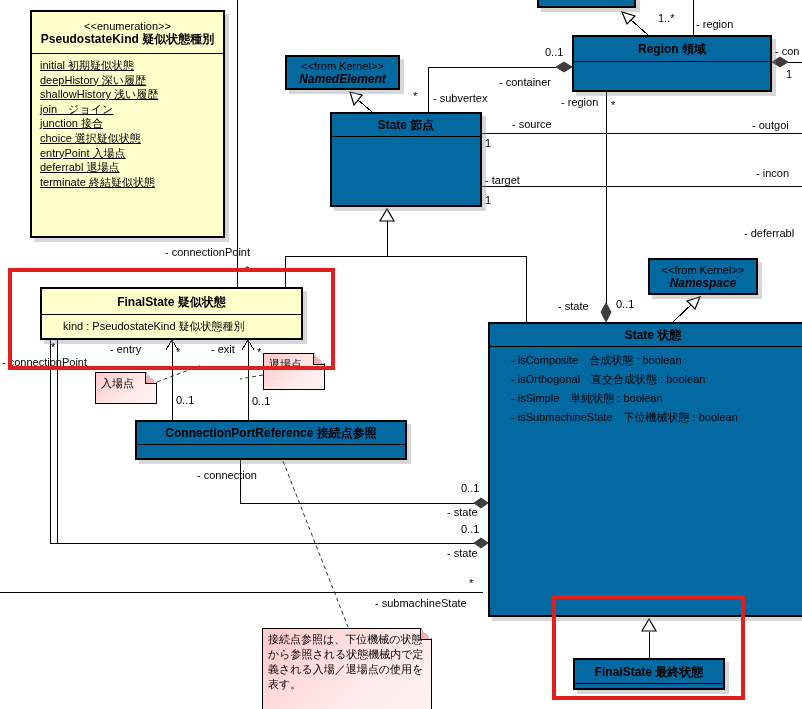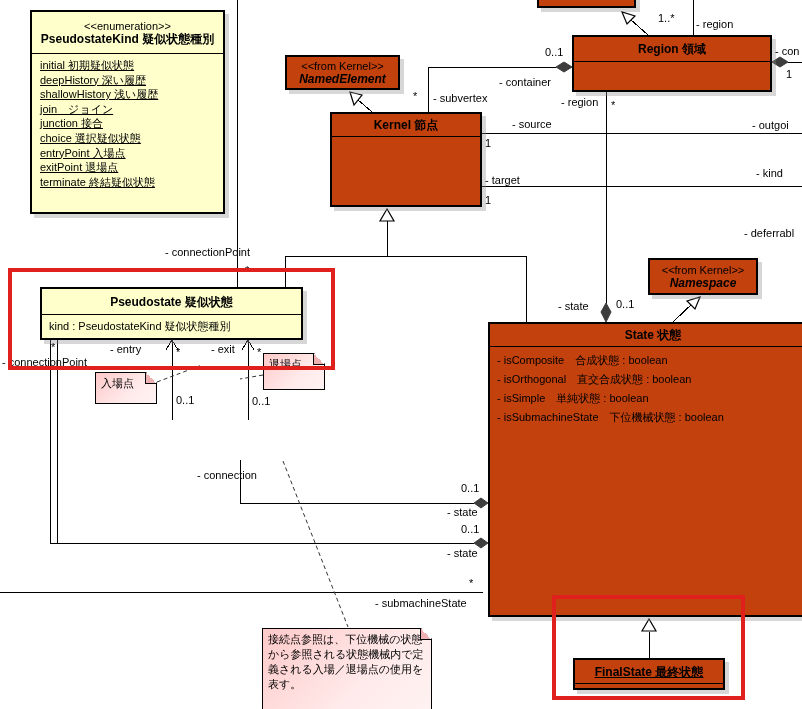--- a/index.html
+++ b/index.html
@@ -1,26 +1,26 @@
 <!DOCTYPE html>
 <html><head>
 <meta charset="utf-8">
 <style>
   html,body{margin:0;padding:0;background:#fff;}
   #canvas{position:relative;width:802px;height:709px;overflow:hidden;background:#fff;
           font-family:"Liberation Sans","DejaVu Sans",sans-serif;color:#000;}
   #lines{position:absolute;left:0;top:0;z-index:1;}
-  .cls{position:absolute;box-sizing:border-box;border:2px solid #000;background:#c2410c;
+  .cls{position:absolute;box-sizing:border-box;border:2px solid #000;background:#0369a1;
        box-shadow:4px 4px 0 rgba(140,140,140,.35);z-index:2;}
   .cls .hd{box-sizing:border-box;border-bottom:1px solid #000;display:flex;flex-direction:column;
            align-items:center;justify-content:center;width:100%;}
   .ttl{font-weight:bold;font-size:12px;line-height:14px;white-space:nowrap;}
   .ster{font-size:11px;line-height:12px;white-space:nowrap;}
   .ital{font-style:italic;}
-  .attrs{padding:4px 7px;}
+  .attrs{padding:4px 7px;margin-left:14px;}
   .attr{font-size:11px;line-height:19px;white-space:nowrap;}
   .enum-items{padding:4px 8px;text-decoration:underline;}
   .enum-item{font-size:11px;line-height:14.6px;white-space:nowrap;}
   .yellow{background:#ffffcc;}
   .lbl{position:absolute;font-size:11px;line-height:12px;white-space:nowrap;z-index:4;}
   .redbox{position:absolute;box-sizing:border-box;border:4px solid #e0201c;background:transparent;z-index:6;}
   .note{position:absolute;box-sizing:border-box;border:1px solid #000;z-index:5;
         background:linear-gradient(135deg,#ffc9c9 0%,#ffeaea 60%,#fff3f3 100%);
         box-shadow:4px 4px 0 rgba(140,140,140,.35);
         clip-path:polygon(0 0,calc(100% - 11px) 0,100% 11px,100% 100%,0 100%);}
@@ -99,50 +99,50 @@
       <polygon points="488,503 481,498 474,503 481,508"></polygon>
     </g>
 
     <g stroke="#333" stroke-width="1" stroke-dasharray="4 3" fill="none">
       <line x1="157" y1="382" x2="202" y2="365"></line>
       <line x1="263" y1="375" x2="240" y2="379"></line>
       <line x1="283" y1="461" x2="348" y2="627"></line>
     </g>
   </svg>
 
-  <div class="cls yellow" style="left:30px;top:10px;width:195px;height:204px;">
+  <div class="cls yellow" style="left:30px;top:10px;width:195px;height:228px;">
     <div class="hd yellow" style="height:42px;">
       <span class="ster">&lt;&lt;enumeration&gt;&gt;</span>
       <span class="ttl">PseudostateKind 疑似状態種別</span>
     </div>
     <div class="enum-items">
       <div class="enum-item">initial 初期疑似状態</div>
       <div class="enum-item">deepHistory 深い履歴</div>
       <div class="enum-item">shallowHistory 浅い履歴</div>
       <div class="enum-item">join　ジョイン</div>
       <div class="enum-item">junction 接合</div>
       <div class="enum-item">choice 選択疑似状態</div>
       <div class="enum-item">entryPoint 入場点</div>
-      <div class="enum-item">exitPoint 退場点</div>
+      <div class="enum-item">deferrabl 退場点</div>
       <div class="enum-item">terminate 終結疑似状態</div>
     </div>
   </div>
 
   <div class="cls" style="left:537px;top:-26px;width:99px;height:34px;"></div>
 
   <div class="cls" style="left:285px;top:55px;width:115px;height:35px;">
     <div class="hd" style="height:31px;border-bottom:none;">
       <span class="ster">&lt;&lt;from Kernel&gt;&gt;</span>
       <span class="ttl ital">NamedElement</span>
     </div>
   </div>
 
   <div class="cls" style="left:330px;top:112px;width:152px;height:95px;">
     <div class="hd" style="height:23px;">
-      <span class="ttl">Kernel 節点</span>
+      <span class="ttl">State 節点</span>
     </div>
   </div>
 
   <div class="cls" style="left:572px;top:35px;width:200px;height:57px;">
     <div class="hd" style="height:25px;">
       <span class="ttl">Region 領域</span>
     </div>
   </div>
 
   <div class="cls" style="left:648px;top:258px;width:110px;height:37px;">
@@ -159,29 +159,34 @@
     <div class="attrs">
       <div class="attr">- isComposite　合成状態 : boolean</div>
       <div class="attr">- isOrthogonal　直交合成状態 : boolean</div>
       <div class="attr">- isSimple　単純状態 : boolean</div>
       <div class="attr">- isSubmachineState　下位機械状態 : boolean</div>
     </div>
   </div>
 
   <div class="cls yellow" style="left:40px;top:287px;width:263px;height:53px;">
     <div class="hd yellow" style="height:26px;">
-      <span class="ttl">Pseudostate 疑似状態</span>
+      <span class="ttl">FinalState 疑似状態</span>
     </div>
     <div class="attrs" style="padding:3px 7px;">
       <div class="attr" style="line-height:16px;">kind : PseudostateKind 疑似状態種別</div>
     </div>
   </div>
 
-
-  <div class="cls" style="left:573px;top:658px;width:152px;height:32px;text-decoration:underline;">
+  <div class="cls" style="left:135px;top:420px;width:272px;height:40px;">
+    <div class="hd" style="height:23px;">
+      <span class="ttl">ConnectionPortReference 接続点参照</span>
+    </div>
+  </div>
+
+  <div class="cls" style="left:573px;top:658px;width:152px;height:32px;">
     <div class="hd" style="height:24px;">
       <span class="ttl">FinalState 最終状態</span>
     </div>
   </div>
 
   <div class="note" style="left:95px;top:372px;width:62px;height:32px;">
     <span class="fold"></span>
     <div class="txt note-title">入場点</div>
   </div>
   <div class="note" style="left:263px;top:353px;width:62px;height:37px;">
@@ -221,18 +226,18 @@
   <div class="lbl" style="left:433px;top:92px;">- subvertex</div>
   <div class="lbl" style="left:561px;top:96px;">- region</div>
   <div class="lbl" style="left:611px;top:99px;">*</div>
   <div class="lbl" style="left:558px;top:300px;">- state</div>
   <div class="lbl" style="left:616px;top:298px;">0..1</div>
   <div class="lbl" style="left:487px;top:118px;margin-left:25px;">- source</div>
   <div class="lbl" style="left:485px;top:137px;">1</div>
   <div class="lbl" style="left:485px;top:174px;">- target</div>
   <div class="lbl" style="left:485px;top:194px;">1</div>
   <div class="lbl" style="left:752px;top:119px;">- outgoi</div>
-  <div class="lbl" style="left:756px;top:167px;">- kind</div>
+  <div class="lbl" style="left:756px;top:167px;">- incon</div>
   <div class="lbl" style="left:744px;top:227px;">- deferrabl</div>
   <div class="lbl" style="left:775px;top:45px;">- con</div>
   <div class="lbl" style="left:786px;top:68px;">1</div>
 
 </div>
 
 </body></html>

